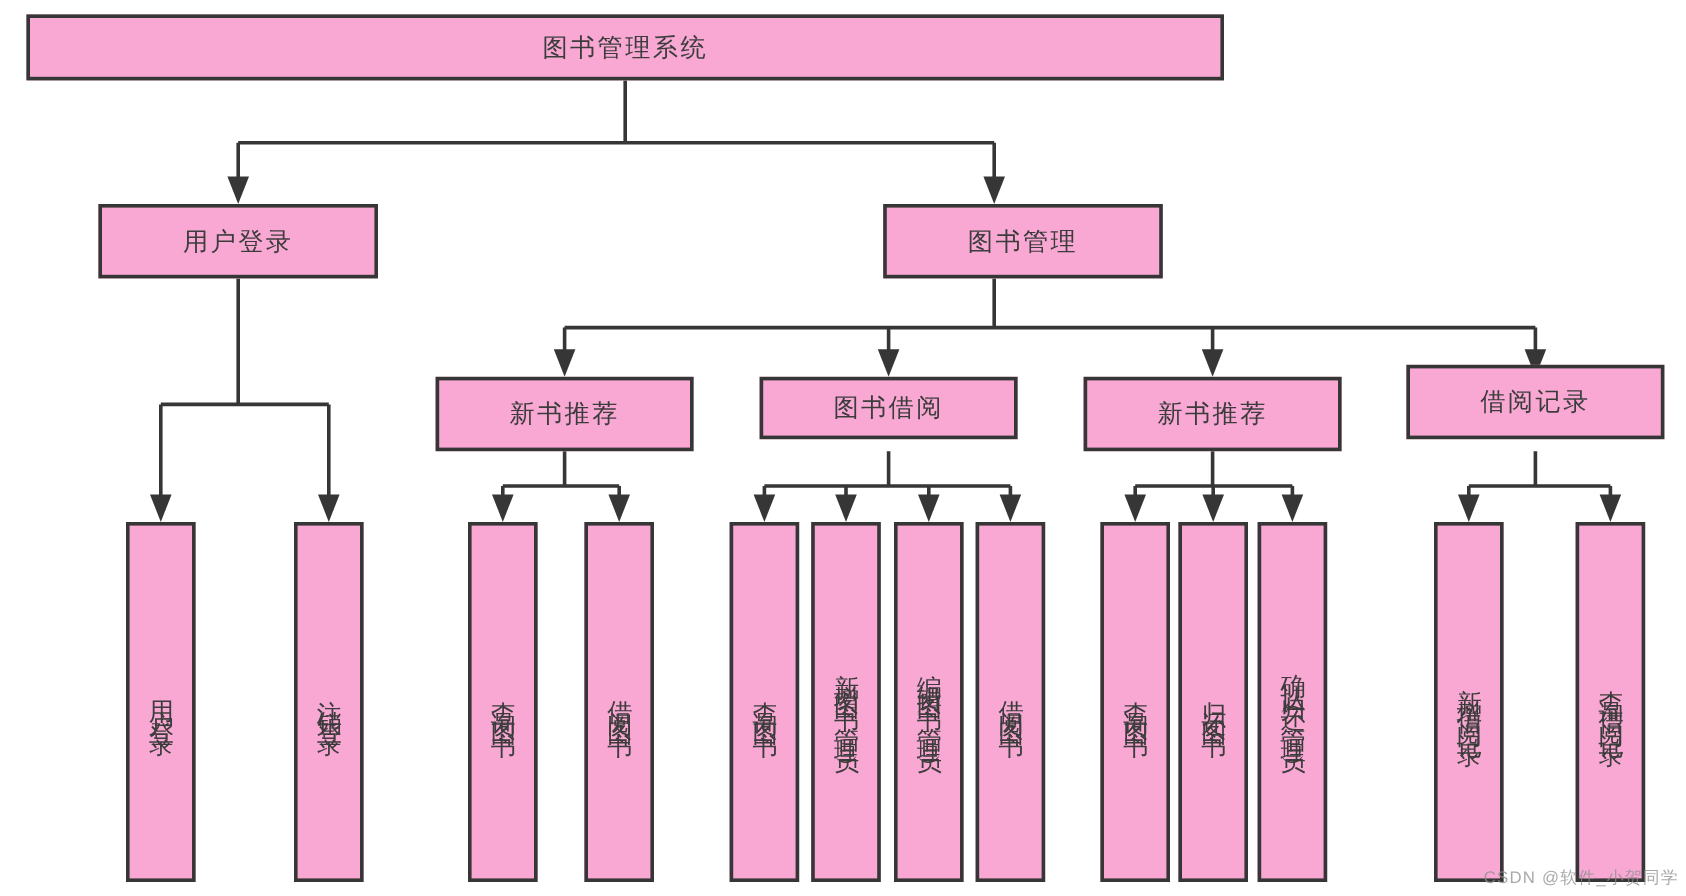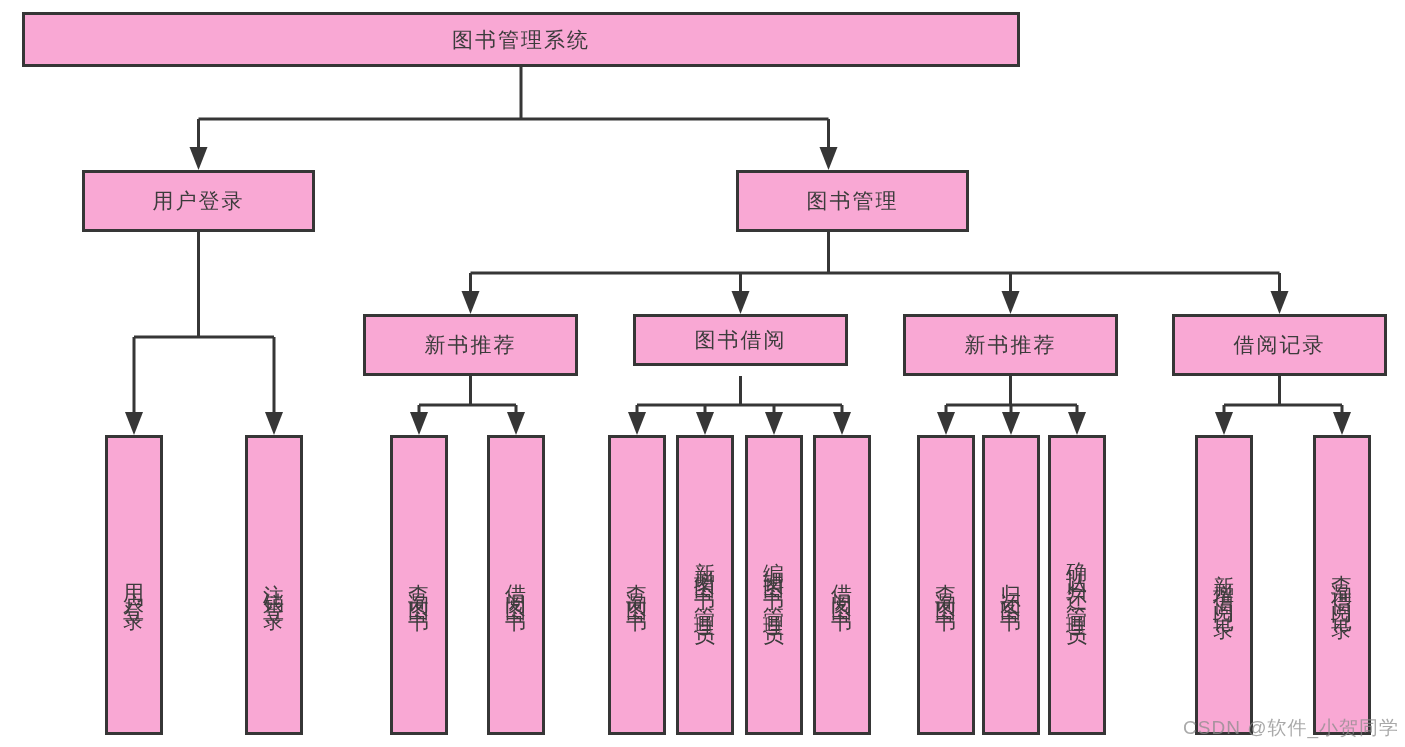--- a/index.html
+++ b/index.html
@@ -40,21 +40,21 @@
     writing-mode: vertical-rl;
     text-orientation: mixed;
     font-size: 21px;
     letter-spacing: 9px;
     line-height: 1;
   }
   .watermark {
     position: absolute;
     right: 6px;
     bottom: 6px;
-    font-size: 19px;
+    font-size: 14px;
     color: rgba(140, 140, 140, 0.75);
     letter-spacing: 1px;
     white-space: nowrap;
   }
 </style>
 </head>
 <body>
 
 <div class="canvas">
 
@@ -129,21 +129,21 @@
 
   <div class="node node-h" style="left:363px;top:314px;width:215px;height:62px">
     <span class="lbl">新书推荐</span>
   </div>
   <div class="node node-h" style="left:633px;top:314px;width:215px;height:52px">
     <span class="lbl">图书借阅</span>
   </div>
   <div class="node node-h" style="left:903px;top:314px;width:215px;height:62px">
     <span class="lbl">新书推荐</span>
   </div>
-  <div class="node node-h" style="left:1172px;top:314px;width:215px;height:62px">
+  <div class="node node-h" style="left:1172px;top:304px;width:215px;height:62px">
     <span class="lbl">借阅记录</span>
   </div>
 
   <div class="node node-v" style="left:105px;top:435px;width:58px;height:300px">
     <span class="lbl">用户登录</span>
   </div>
   <div class="node node-v" style="left:245px;top:435px;width:58px;height:300px">
     <span class="lbl">注销登录</span>
   </div>
   <div class="node node-v" style="left:390px;top:435px;width:58px;height:300px">

